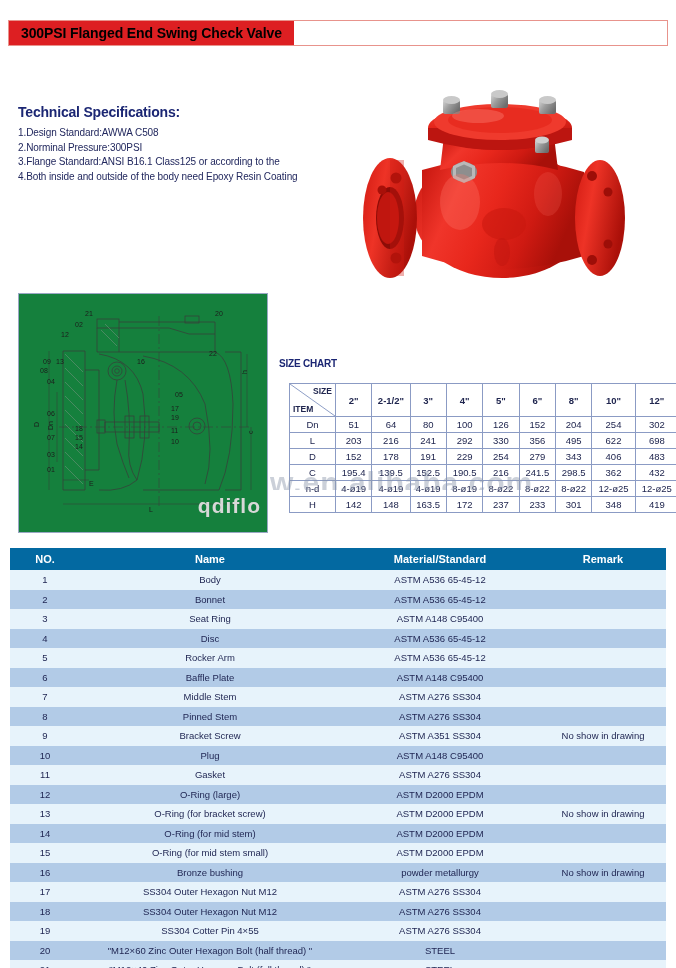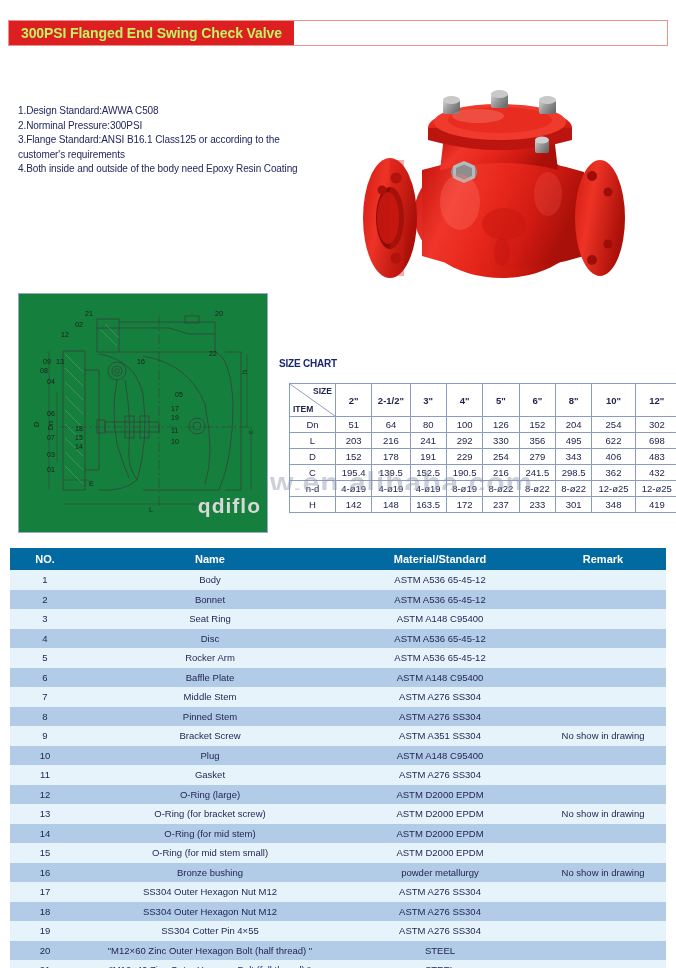--- a/index.html
+++ b/index.html
@@ -17,21 +17,21 @@
   .banner {
     position: absolute; left: 8px; top: 20px;
     width: 660px; height: 26px;
     border: 1px solid #e8938c;
     background: #fff;
   }
   .banner-tag {
     position: absolute; left: 0; top: 0;
     height: 24px; min-width: 284px;
     background: #dd1f22;
-    color: #bef264;
+    color: #000000;
     font-size: 14px; font-weight: bold;
     letter-spacing: -0.1px;
     line-height: 24px;
     padding: 0 12px 0 12px;
     white-space: nowrap;
   }
 
   
   .specs { position: absolute; left: 18px; top: 104px; width: 316px; }
   .specs-title {
@@ -130,24 +130,24 @@
 </head>
 <body>
 
 <div id="page">
 
   <div class="banner">
     <div class="banner-tag">300PSI Flanged End  Swing Check Valve</div>
   </div>
 
   <div class="specs">
+    <div class="specs-title">Technical Specifications:</div>
     <div class="specs-line">1.Design Standard:AWWA C508</div>
     <div class="specs-line">2.Norminal Pressure:300PSI</div>
     <div class="specs-line">3.Flange Standard:ANSI B16.1 Class125 or according to the</div>
-    <div class="specs-line">customer's requirements</div>
     <div class="specs-line">4.Both inside and outside of the body need Epoxy Resin Coating</div>
   </div>
 
   <div class="photo">
     <svg width="300" height="242" viewBox="0 0 300 242">
       <defs>
         <linearGradient id="bodyG" x1="0" y1="0" x2="1" y2="0.3">
           <stop offset="0%" stop-color="#c4140d"></stop>
           <stop offset="28%" stop-color="#f0352a"></stop>
           <stop offset="52%" stop-color="#e8271c"></stop>

